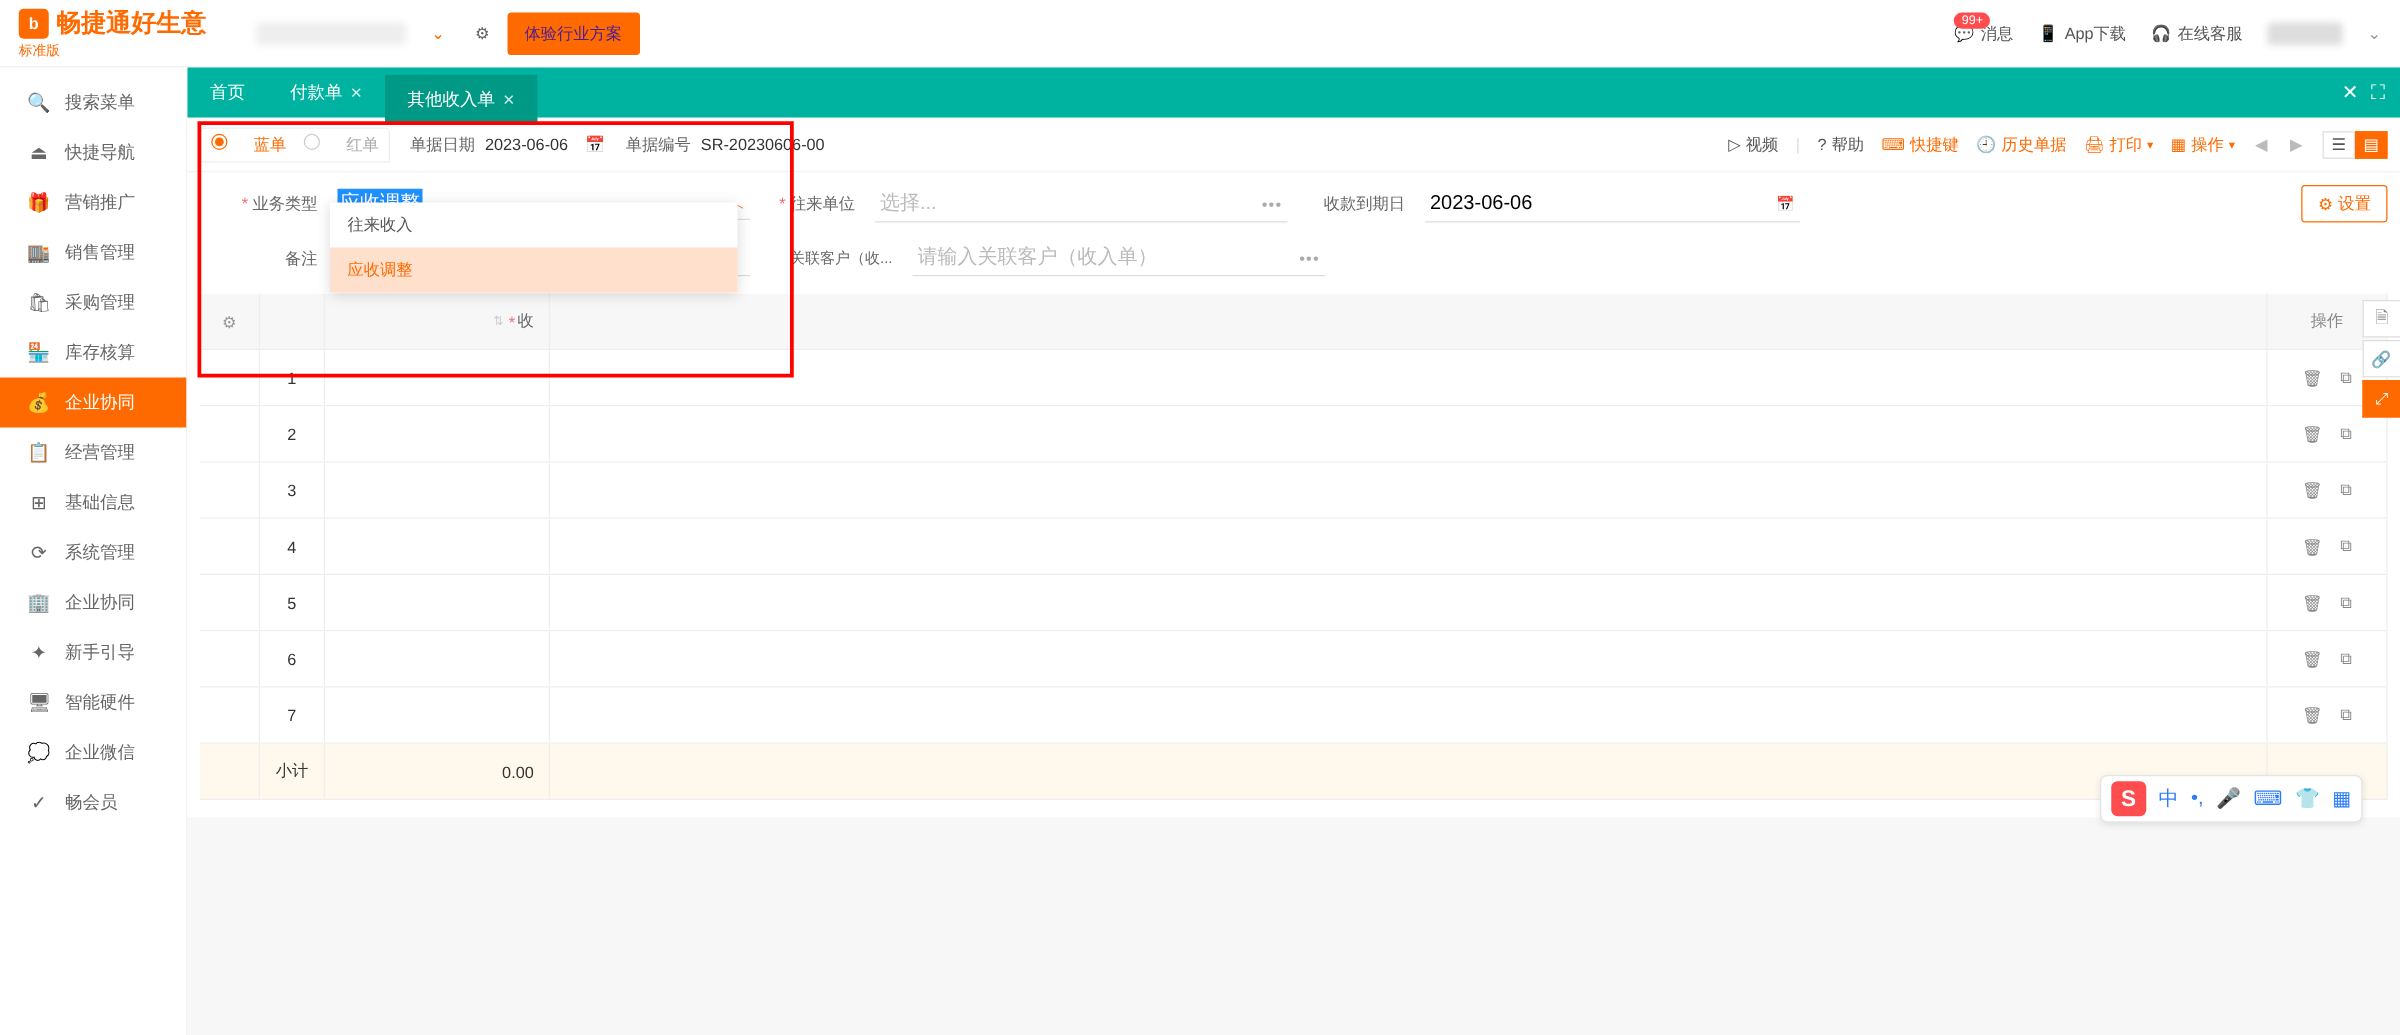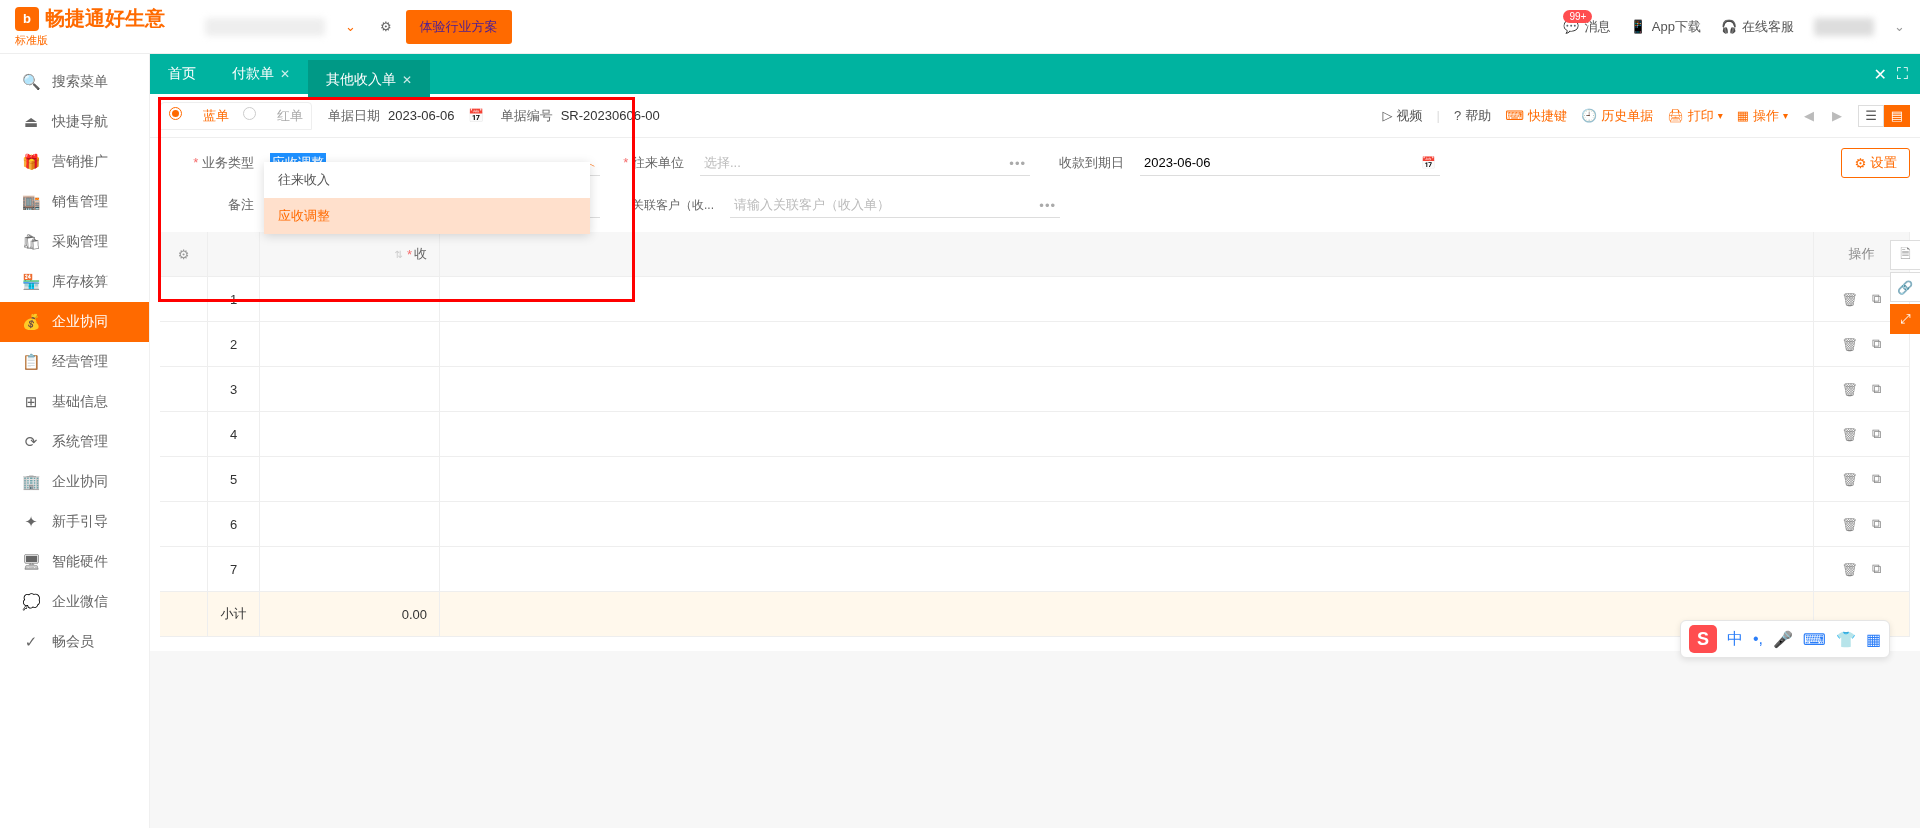--- a/index.html
+++ b/index.html
@@ -55,21 +55,21 @@
 .view-toggle { display: flex; }
 .vt-btn { width: 26px; height: 22px; display: flex; align-items: center; justify-content: center; border: 1px solid #ddd; cursor: pointer; }
 .vt-btn.active { background: #ff6a00; color: #fff; border-color: #ff6a00; }
 
 
 .form-area { background: #fff; padding: 10px 10px 14px; position: relative; }
 .form-row { display: flex; align-items: center; gap: 10px; margin-bottom: 14px; }
 .f-label { width: 100px; text-align: right; color: #666; padding-right: 6px; }
 .req::before { content: "* "; color: #f56c6c; }
 .f-wrap { position: relative; width: 330px; display: flex; align-items: center; }
-.f-input { width: 100%; border: none; border-bottom: 1px solid #ddd; padding: 5px 22px 5px 4px; outline: none; font-size: 13px; background: transparent; }
+.f-input { width: 100%; border: none; border-bottom: 1px solid #ddd; padding: 5px 22px 5px 4px; outline: none; font-size: 16px; background: transparent; }
 .f-input.sel { background: #1e90ff; color: #fff; display: inline-block; width: auto; padding: 1px 2px; }
 .caret { position: absolute; right: 4px; color: #ff6a00; cursor: pointer; font-size: 12px; }
 .more-btn { position: absolute; right: 4px; color: #aaa; cursor: pointer; letter-spacing: 1px; }
 .settings-btn { border: 1px solid #ff6a00; color: #ff6a00; background: #fff; padding: 5px 12px; border-radius: 3px; cursor: pointer; display: flex; align-items: center; gap: 4px; }
 
 
 .dropdown { position: absolute; top: 162px; left: 264px; width: 326px; background: #fff; box-shadow: 0 2px 10px rgba(0,0,0,.15); z-index: 100; }
 .dd-item { padding: 9px 14px; cursor: pointer; color: #555; }
 .dd-item.active { background: #ffe0cc; color: #ff6a00; }
 

